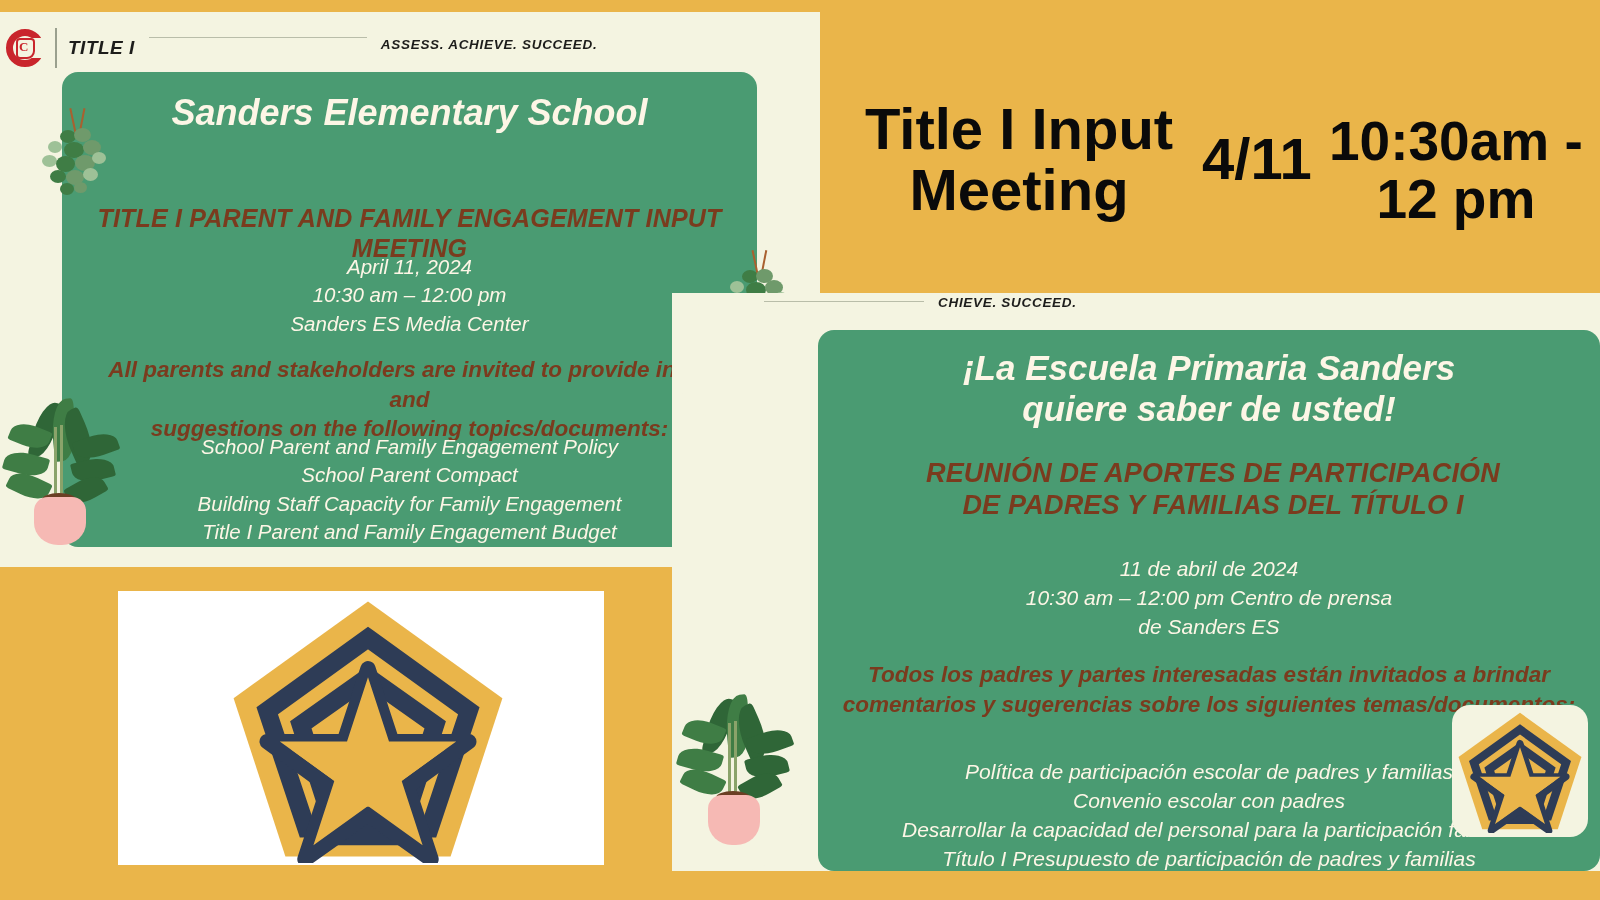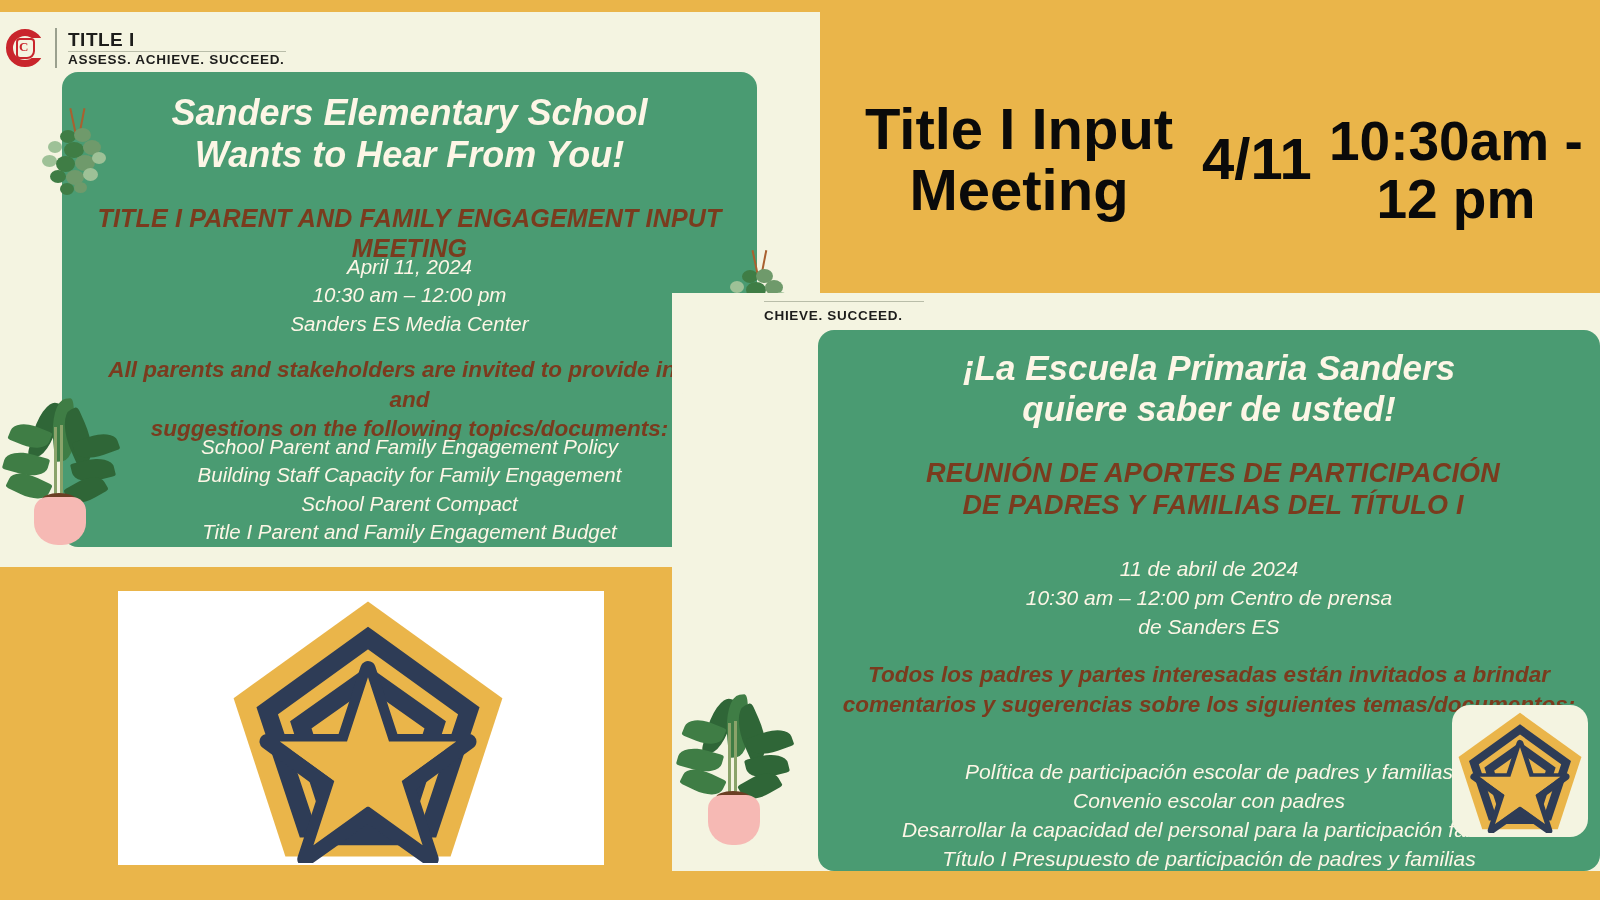--- a/index.html
+++ b/index.html
@@ -33,21 +33,21 @@
   .logo-mark .c-inner{
     position:absolute;left:10px;top:9px;width:19px;height:21px;
     border:2.5px solid #c9252c;box-sizing:border-box;
     border-radius:4px 4px 8px 4px;
   }
   .logo-mark .c-letter{
     position:absolute;left:13px;top:11px;font-size:13px;font-weight:700;color:#c9252c;
     font-family:"Liberation Serif", serif;line-height:1;
   }
   .logo-divider{width:2px;height:40px;background:#9aa08e;flex:0 0 auto;}
-  .logo-text{display:flex;flex-direction:column;gap:0;}
+  .logo-text{display:flex;flex-direction:row;gap:14px;font-style:italic;}
   .logo-title{
     font-size:19px;font-weight:700;letter-spacing:.5px;color:#1d1d1b;
     font-family:"Liberation Sans Narrow","Liberation Sans",sans-serif;
   }
   .logo-rule{height:1px;background:#b9bda9;width:218px;}
   .logo-sub{
     font-size:13.5px;font-weight:700;letter-spacing:.7px;color:#1d1d1b;
   }
 
   
@@ -168,40 +168,39 @@
       <div class="logo-text">
         <div class="logo-title">TITLE I</div>
         <div class="logo-rule"></div>
         <div class="logo-sub">ASSESS. ACHIEVE. SUCCEED.</div>
       </div>
     </div>
 
     <div class="green-card card-en">
       <div class="h-big en-title">
         <div>Sanders Elementary School</div>
-        <div>Wants to Hear From You!</div>
       </div>
 
       <div class="h-red en-sub">TITLE I PARENT AND FAMILY ENGAGEMENT INPUT MEETING</div>
 
       <div class="body-cream en-when">
         <div>April 11, 2024</div>
         <div>10:30 am – 12:00 pm</div>
         <div>Sanders ES Media Center</div>
       </div>
 
       <div class="body-red en-invite">
         <div>All parents and stakeholders are invited to provide input and</div>
         <div>suggestions on the following topics/documents:</div>
       </div>
 
       <div class="body-cream en-list">
         <div>School Parent and Family Engagement Policy</div>
+        <div>School Parent Compact</div>
         <div>Building Staff Capacity for Family Engagement</div>
-        <div>School Parent Compact</div>
         <div>Title I Parent and Family Engagement Budget</div>
       </div>
     </div>
 
     <div class="semi-left"></div>
     <div class="hang-holder" style="left:34px;top:96px;width:84px;height:96px;">
       <div class="hang-rope" style="left:38px;top:0;height:26px;transform:rotate(-12deg);"></div>
       <div class="hang-rope" style="left:47px;top:0;height:26px;transform:rotate(11deg);"></div>
       <div class="hp-leaf dk" style="left:26px;top:22px;width:16px;height:13px;"></div>
       <div class="hp-leaf" style="left:40px;top:20px;width:17px;height:14px;"></div>

